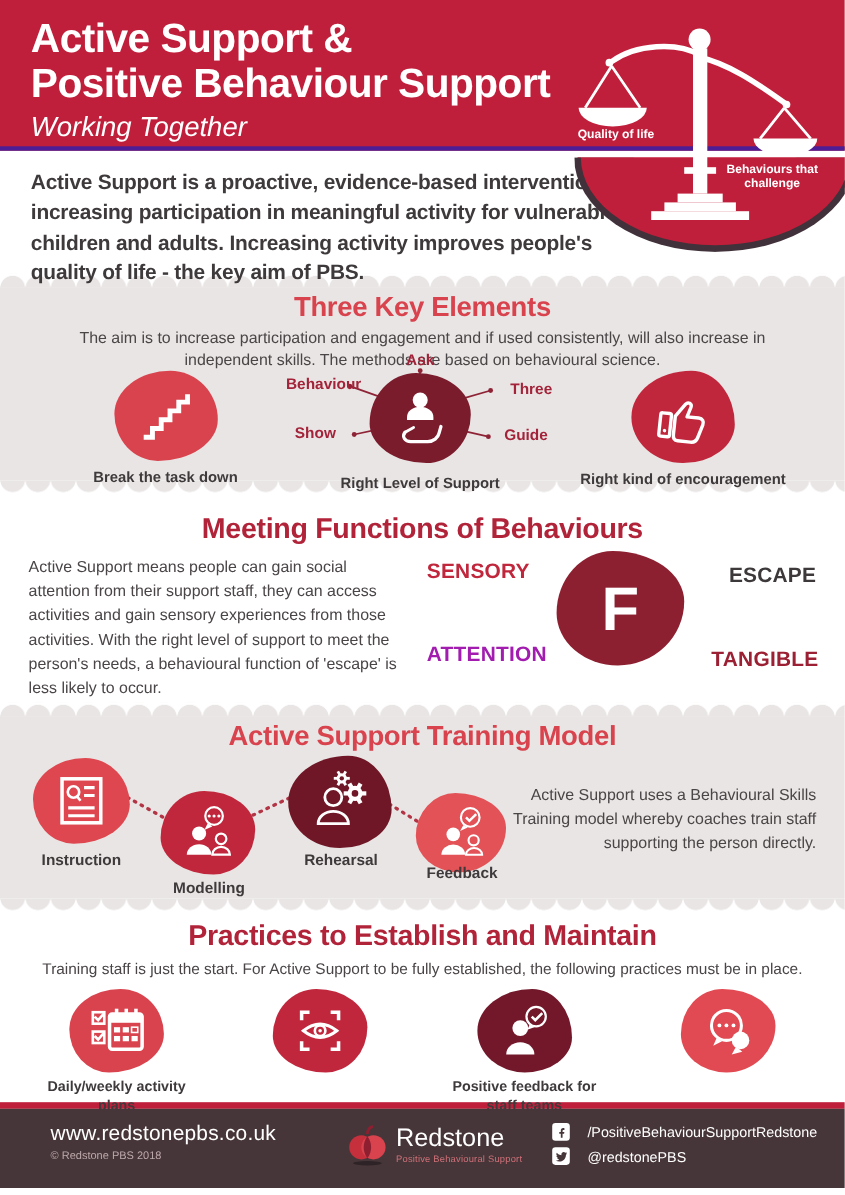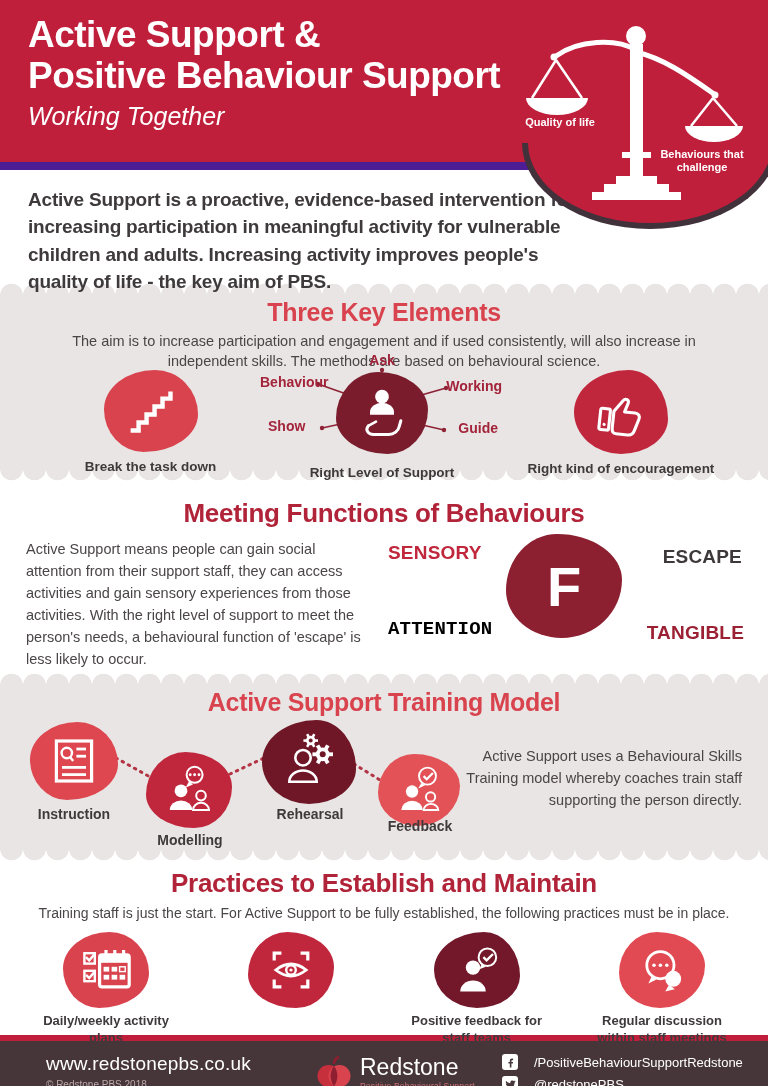--- a/index.html
+++ b/index.html
@@ -1,20 +1,20 @@
 <!DOCTYPE html>
 <html><head>
 <meta charset="utf-8">
 <style>
   * { margin:0; padding:0; box-sizing:border-box; }
   body { background:#fff; font-family:"Liberation Sans", sans-serif; }
   #page { position:relative; width:768px; height:1086px; margin:0 auto; background:#fff; overflow:hidden; }
 
   
-  .header-band { position:relative; height:170px; background:#c01f3b; border-bottom:8px solid #4c1d95; z-index:2; }
+  .header-band { position:relative; height:137px; background:#c01f3b; border-bottom:4px solid #4c1d95; z-index:2; }
   .titles { position:absolute; left:28px; top:14px; color:#fff; }
   .title-line { font-size:37px; font-weight:bold; line-height:1.12; letter-spacing:-0.5px; }
   .subtitle { font-size:25px; font-style:italic; margin-top:5px; font-weight:normal; }
 
   .bulge { position:absolute; top:143px; right:-10px; width:256px; height:86px; background:#c01f3b;
            border:6px solid #41313a; border-top:none; z-index:2;
            border-radius:0 0 128px 128px / 0 0 86px 86px; }
   .scales-wrap { position:absolute; top:24px; right:14px; width:238px; height:205px; z-index:3; }
   .scales-wrap svg { position:absolute; left:0; top:0; }
   .scale-label { position:absolute; color:#fff; font-size:11px; font-weight:bold; line-height:1.15; }
@@ -60,21 +60,21 @@
   
   .sec-b { height:190px; position:relative; }
   .sec-b .dark-red-title { padding-top:16px; }
   .fn-para { position:absolute; left:26px; top:56px; width:336px; font-size:14.5px; line-height:1.52; color:#4a4546; }
   .fdiag { position:absolute; left:388px; top:48px; width:356px; height:124px; }
   .f-blob { position:absolute; left:118px; top:4px; }
   .f-letter { color:#fff; font-size:56px; font-weight:bold; }
   .fn-word { position:absolute; font-size:19px; font-weight:bold; letter-spacing:0.2px; }
   .w-sensory { left:0; top:12px; color:#c0273c; }
   .w-escape { right:2px; top:16px; color:#3d393a; }
-  .w-attention { left:0; top:88px; color:#000000;font-family:Liberation Mono, monospace; }
+  .w-attention { left:0; top:88px; color:#a21caf; }
   .w-tangible { right:0; top:92px; color:#9c2033; }
 
   
   .tdiag { position:absolute; left:22px; top:38px; width:478px; height:128px; }
   .tdiag svg.dots { position:absolute; left:0; top:0; }
   .tblob { position:absolute; }
   .tlabel { position:absolute; font-size:14px; font-weight:bold; color:#3e3a3b; text-align:center; }
   .tpara { position:absolute; right:26px; top:62px; width:300px; font-size:14.5px; line-height:1.5; color:#4a4546; text-align:right; }
 
   
@@ -170,21 +170,21 @@
       <div class="blob b-r2 support-blob" style="width:92px;height:82px;background:#7b1c2d;">
         <svg width="60" height="62" viewBox="0 0 70 70">
           <circle cx="35" cy="16" r="8" fill="#fff"></circle>
           <path d="M21 34 a14 11 0 0 1 28 0 l0 3 h-28 z" fill="#fff"></path>
           <path d="M19 50 c-4 5 0 10 6 10 h18 c6 0 11 -4 12 -9 l2 -7" fill="none" stroke="#fff" stroke-width="3.5" stroke-linecap="round"></path>
           <path d="M19 50 l9 -5" stroke="#fff" stroke-width="3" stroke-linecap="round"></path>
         </svg>
       </div>
       <span class="callout co-top">Ask</span>
       <span class="callout co-lt">Behaviour</span>
-      <span class="callout co-rt">Working</span>
+      <span class="callout co-rt">Three</span>
       <span class="callout co-lb">Show</span>
       <span class="callout co-rb">Guide</span>
       <div class="blob-label">Right Level of Support</div>
     </div>
 
     <div class="kcol3">
       <div class="blob b-r3" style="width:94px;height:84px;background:#c0273c;">
         <svg width="62" height="62" viewBox="0 0 70 70">
           <g transform="rotate(6 35 35)">
             <rect x="12" y="33" width="11" height="24" rx="2" fill="none" stroke="#fff" stroke-width="3.5"></rect>
@@ -354,21 +354,20 @@
           <svg width="58" height="56" viewBox="0 0 70 70">
             <circle cx="33" cy="29" r="17" fill="none" stroke="#fff" stroke-width="3.5"></circle>
             <circle cx="25" cy="29" r="2.2" fill="#fff"></circle>
               <circle cx="33" cy="29" r="2.2" fill="#fff"></circle>
               <circle cx="41" cy="29" r="2.2" fill="#fff"></circle>
             <path d="M22 43 l-4 9 l10 -5 z" fill="#fff"></path>
             <circle cx="49" cy="46" r="10" fill="#fff"></circle>
             <path d="M44 53 l-5 9 l12 -3 z" fill="#fff"></path>
           </svg>
         </div>
-        <div class="blob-label">Regular discussion within staff meetings</div>
       </div>
 
     </div>
   </div>
 
   <div class="red-divider"></div>
   <div class="footer">
     <div class="f-left">
       <div class="f-web">www.redstonepbs.co.uk</div>
       <div class="f-copy">© Redstone PBS 2018</div>

